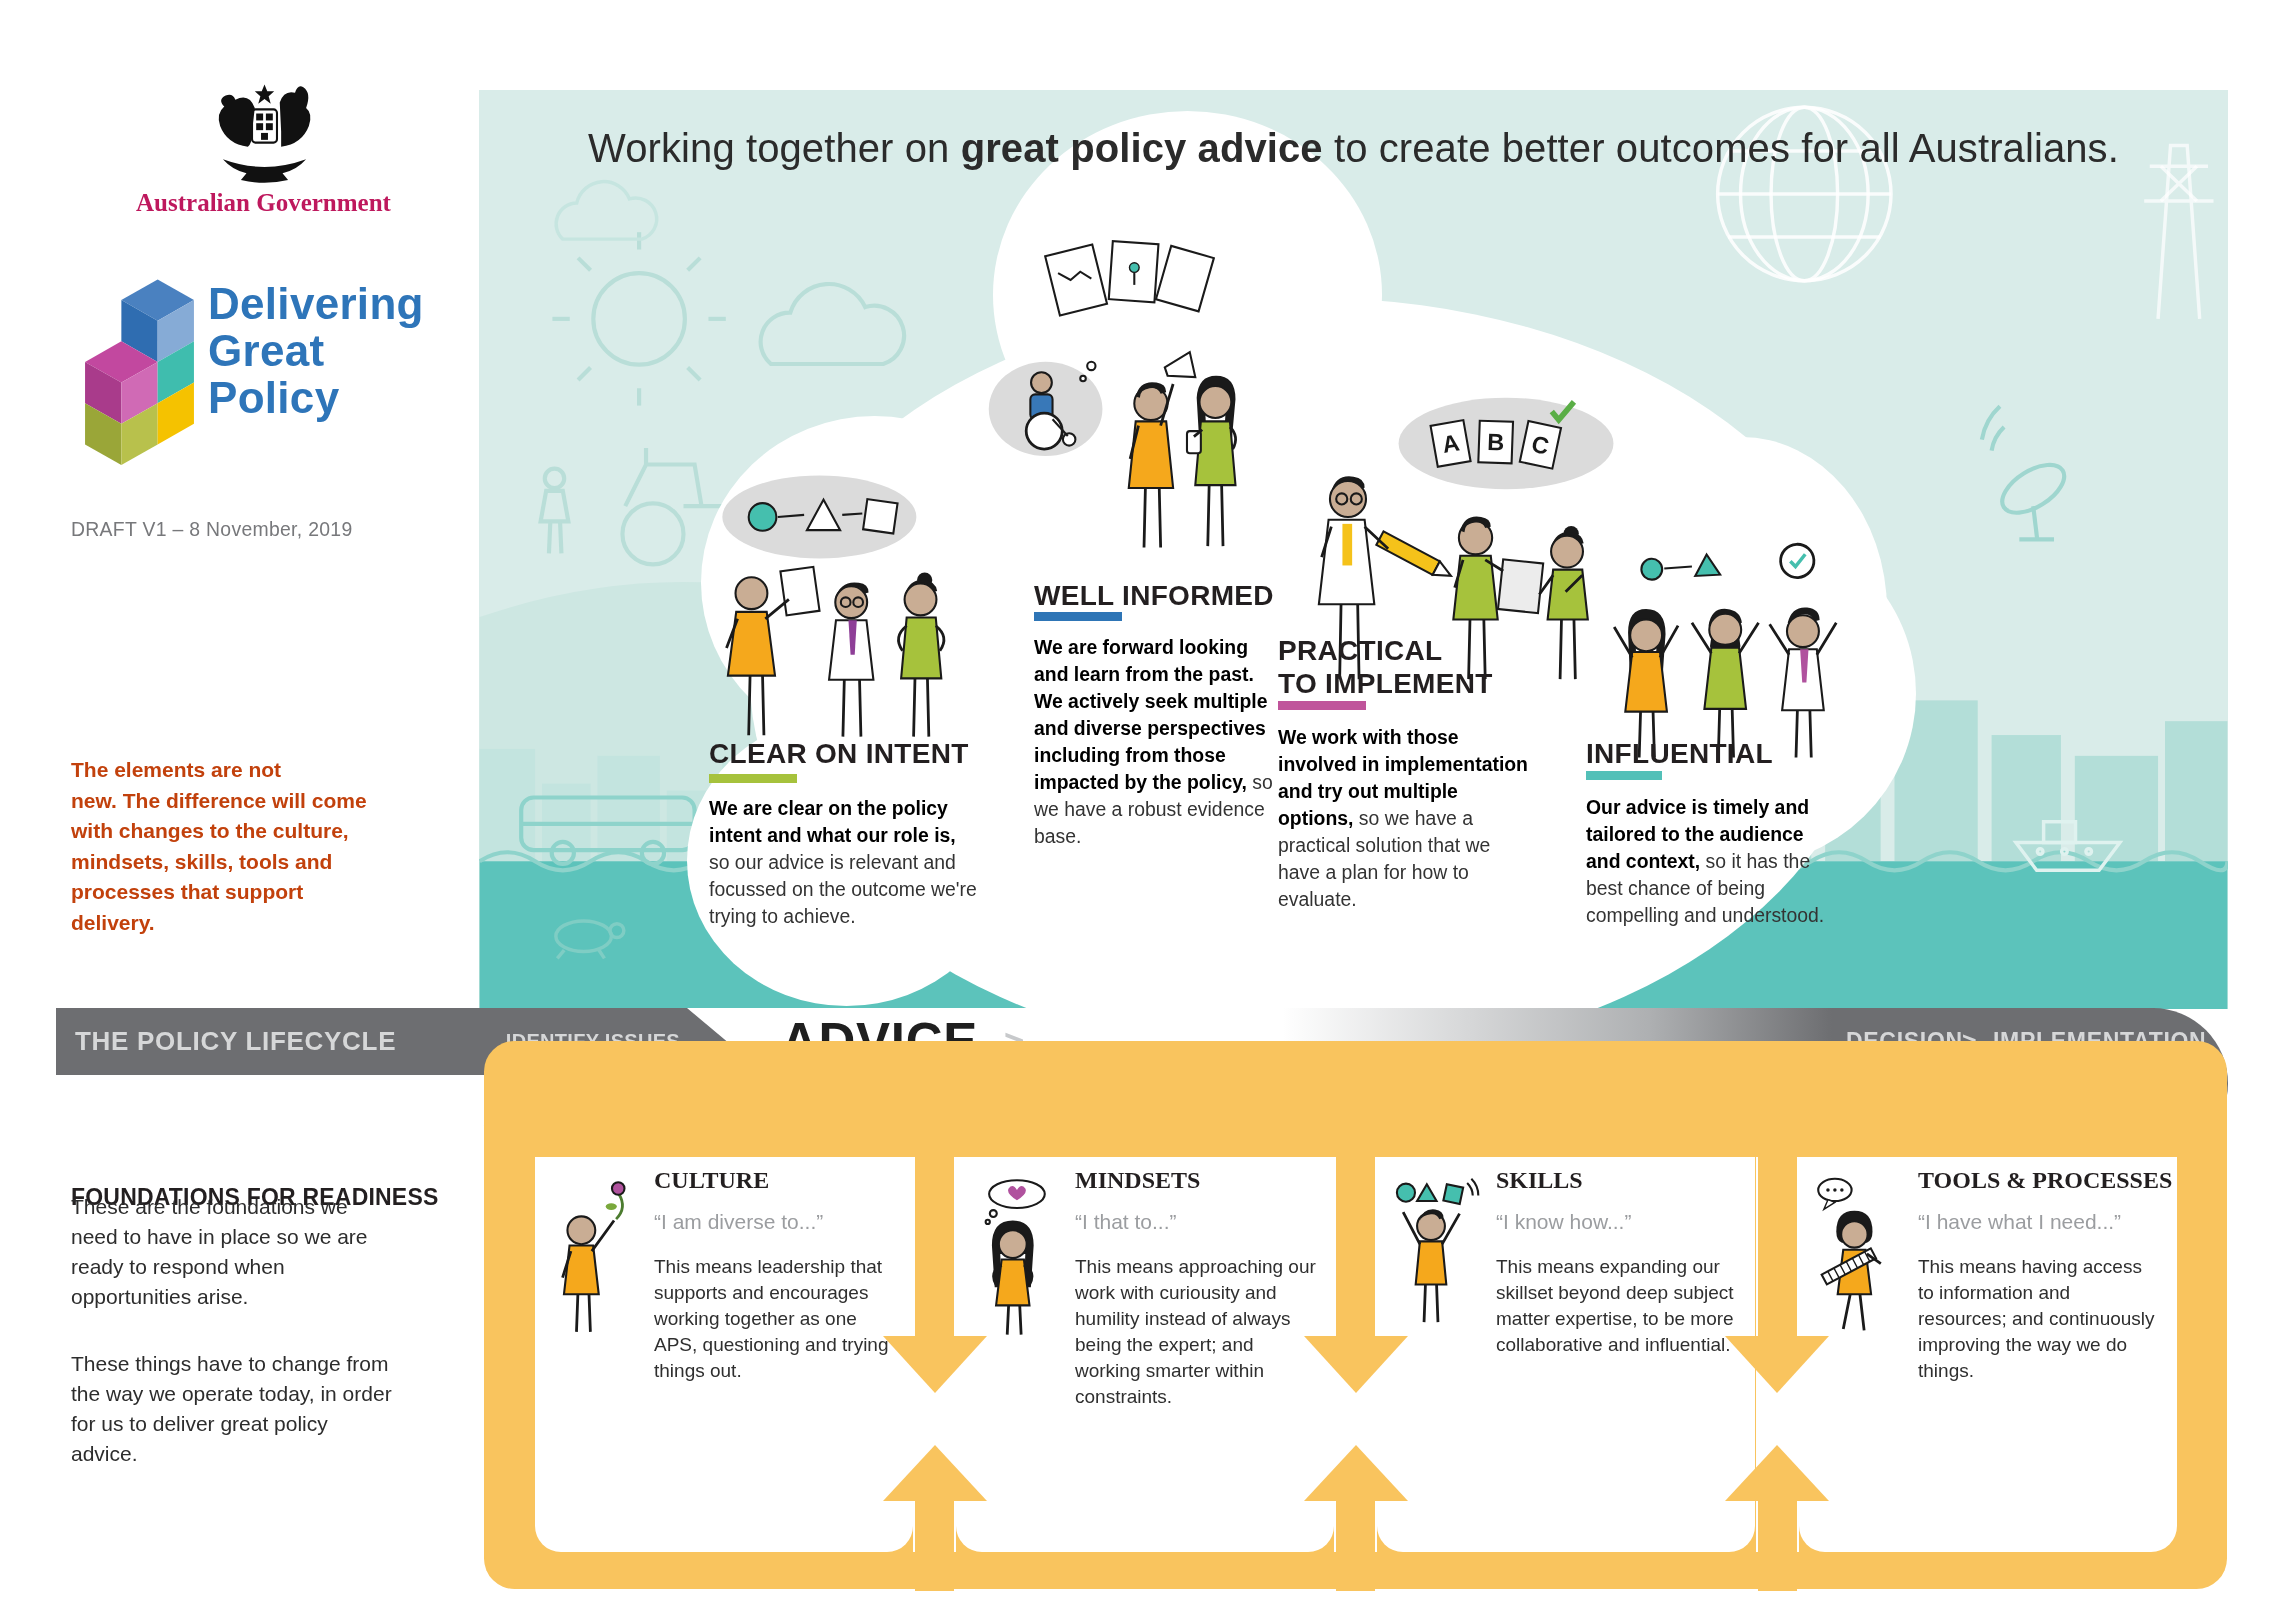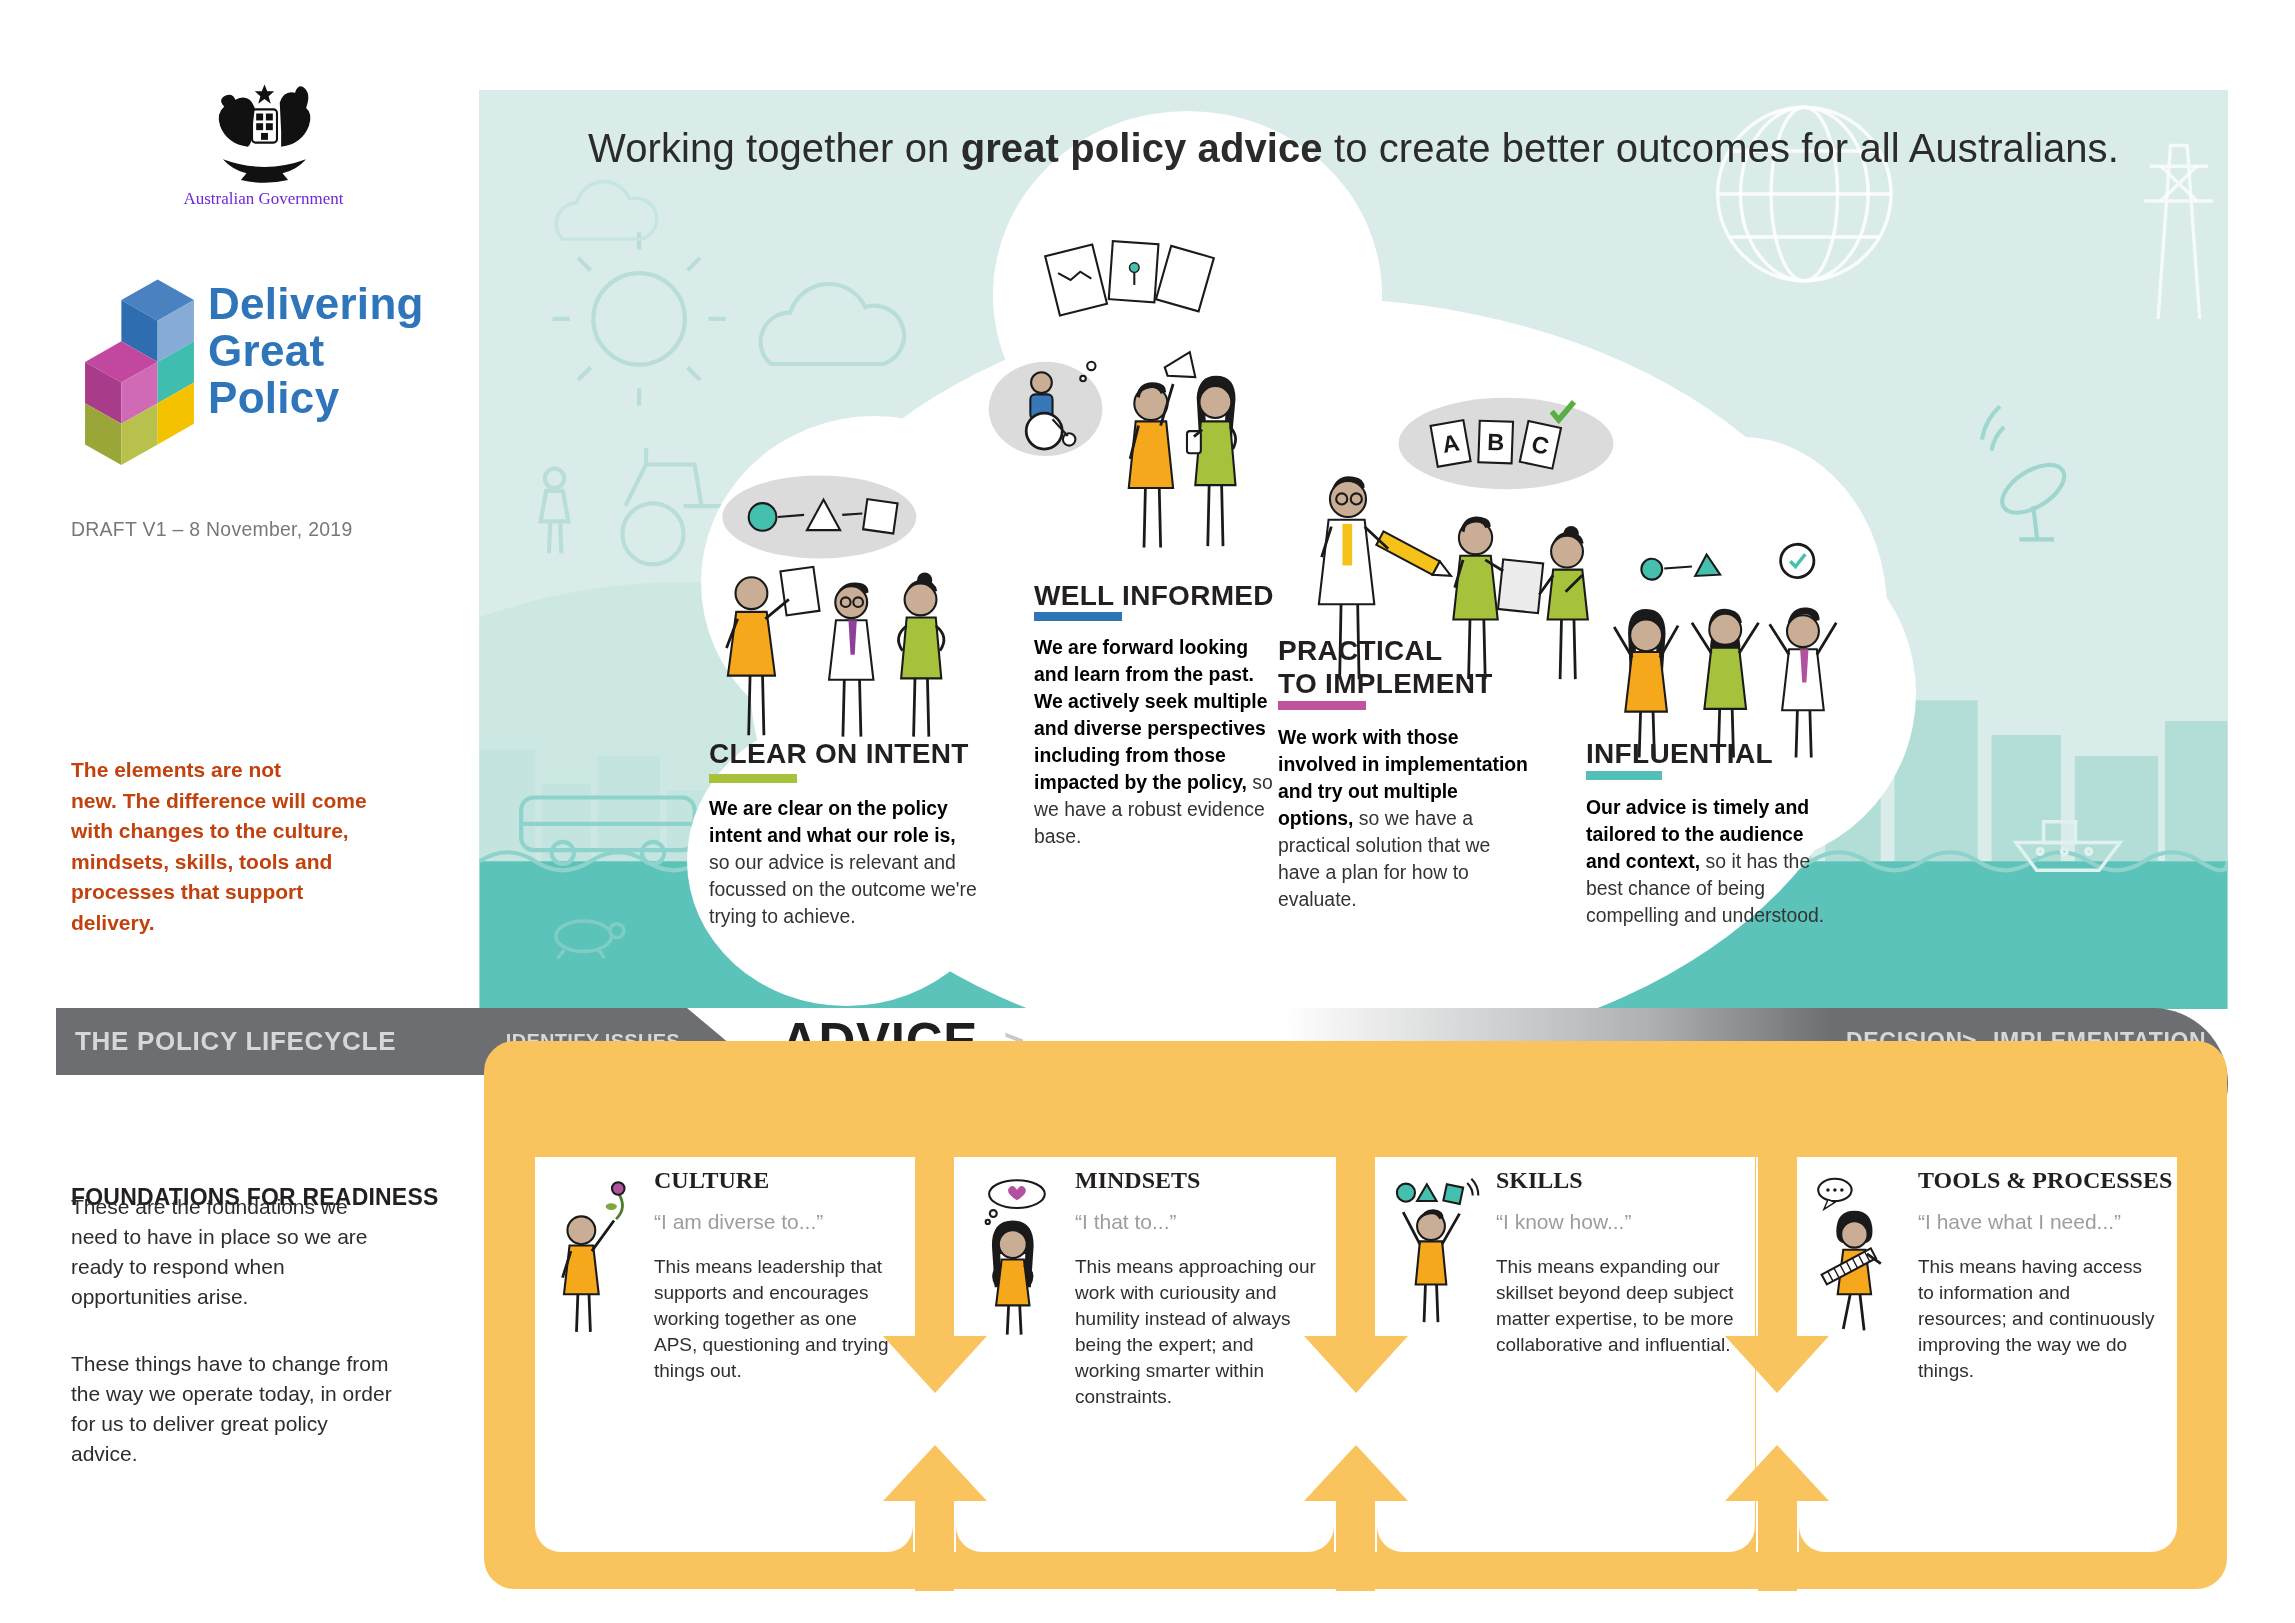--- a/index.html
+++ b/index.html
@@ -2,21 +2,21 @@
 <html style="font-size:11px"><head>
 <meta charset="utf-8">
 <style>
   html,body{margin:0;padding:0;background:#ffffff;}
   #root{position:relative;width:2295px;height:1623px;background:#ffffff;overflow:hidden;
         font-family:"Liberation Sans", sans-serif;color:#231f20;}
   .abs{position:absolute;}
 
   
   #gov-label{left:111px;top:189px;width:305px;text-align:center;
-             font-family:"Liberation Serif",serif;font-weight:400;font-size:17px;color:#6d28d9;}
+             font-family:"Liberation Serif",serif;font-weight:700;font-size:25px;color:#be185d;}
   #logo-text{left:208px;top:280px;font-size:44px;font-weight:700;color:#2e75b9;line-height:47px;letter-spacing:0.3px;}
   #draft{left:71px;top:518px;font-size:19.4px;color:#77787b;letter-spacing:0.3px;}
   #side-intro{left:71px;top:554px;width:354px;font-size:21px;line-height:30.5px;color:#2d2d2d;}
   #side-emph{left:71px;top:755px;width:375px;font-size:21px;line-height:30.5px;font-weight:700;color:#c2410c;white-space:pre-line;}
 
   
   #panel{left:479px;top:90px;width:1749px;height:919px;background:#d9ece9;overflow:hidden;}
   .cloud{position:absolute;background:#ffffff;border-radius:50%;}
   #panel-title{left:0;top:36px;width:1749px;text-align:center;font-size:40px;color:#2b2b2b;letter-spacing:0.1px;}
   #panel-title b{font-weight:800;}

